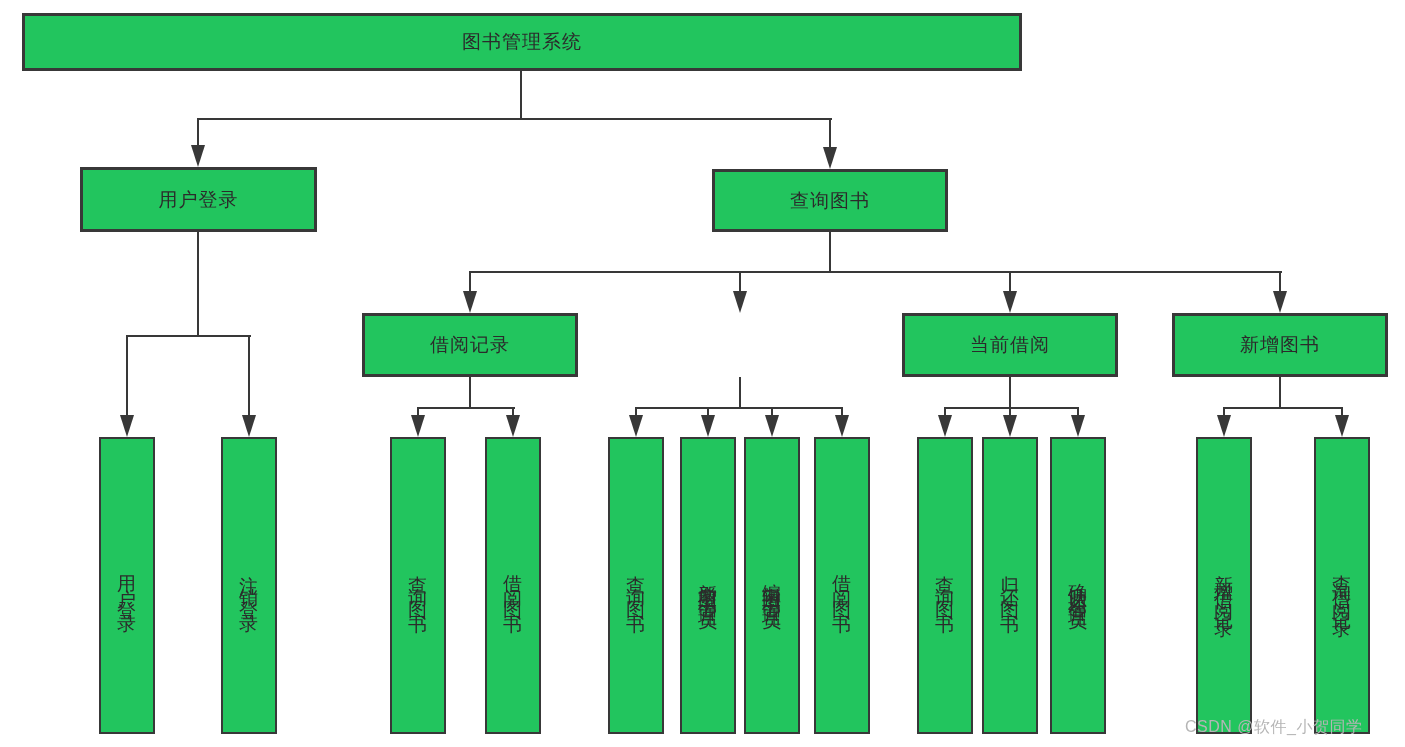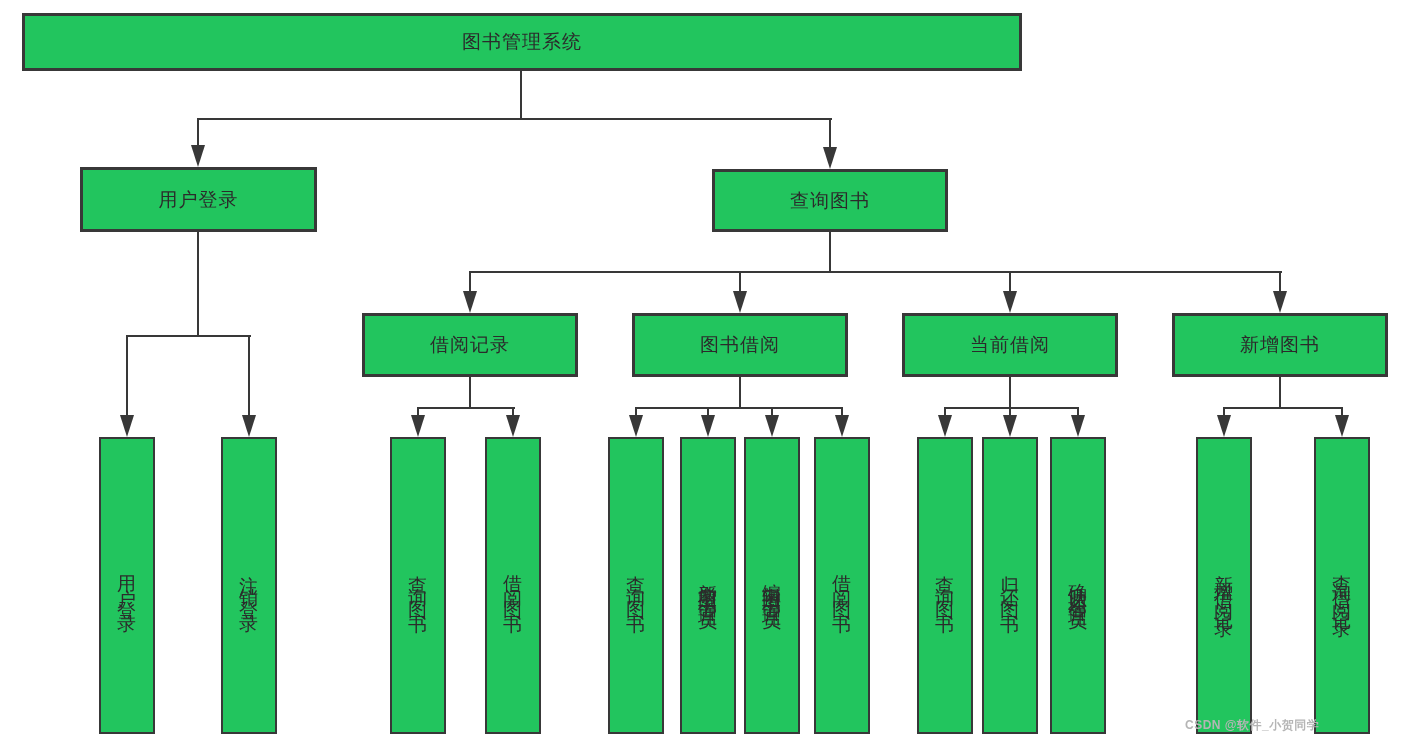--- a/index.html
+++ b/index.html
@@ -29,21 +29,21 @@
   .sp-m{letter-spacing:9px;}
   .sp-n{letter-spacing:4px;}
   .h,.v{position:absolute;background:var(--line);}
   .arrow{
     position:absolute;width:0;height:0;
     border-left:7px solid transparent;border-right:7px solid transparent;
     border-top:22px solid var(--line);
   }
   .watermark{
     position:absolute;left:1185px;top:717px;z-index:5;
-    font-size:12px;color:var(--watermark);letter-spacing:0.5px;white-space:nowrap;font-weight:bold;
+    font-size:16px;color:var(--watermark);letter-spacing:0.5px;white-space:nowrap;
   }
 </style>
 </head>
 <body>
 
 <div class="stage">
 
   <div class="box" style="left:22px;top:13px;width:1000px;height:58px">
     <span>图书管理系统</span>
   </div>
@@ -75,23 +75,20 @@
   <div class="arrow" style="left:463px;top:291px"></div>
   <div class="v" style="left:739px;top:271px;width:2px;height:22px"></div>
   <div class="arrow" style="left:733px;top:291px"></div>
   <div class="v" style="left:1009px;top:271px;width:2px;height:22px"></div>
   <div class="arrow" style="left:1003px;top:291px"></div>
   <div class="v" style="left:1279px;top:271px;width:2px;height:22px"></div>
   <div class="arrow" style="left:1273px;top:291px"></div>
 
   <div class="box" style="left:362px;top:313px;width:216px;height:64px">
     <span>借阅记录</span>
-  </div>
-  <div class="box" style="left:632px;top:313px;width:216px;height:64px">
-    <span>图书借阅</span>
   </div>
   <div class="box" style="left:902px;top:313px;width:216px;height:64px">
     <span>当前借阅</span>
   </div>
   <div class="box" style="left:1172px;top:313px;width:216px;height:64px">
     <span>新增图书</span>
   </div>
 
   <div class="v" style="left:469px;top:377px;width:2px;height:32px"></div>
   <div class="h" style="left:417px;top:407px;width:98px;height:2px"></div>

